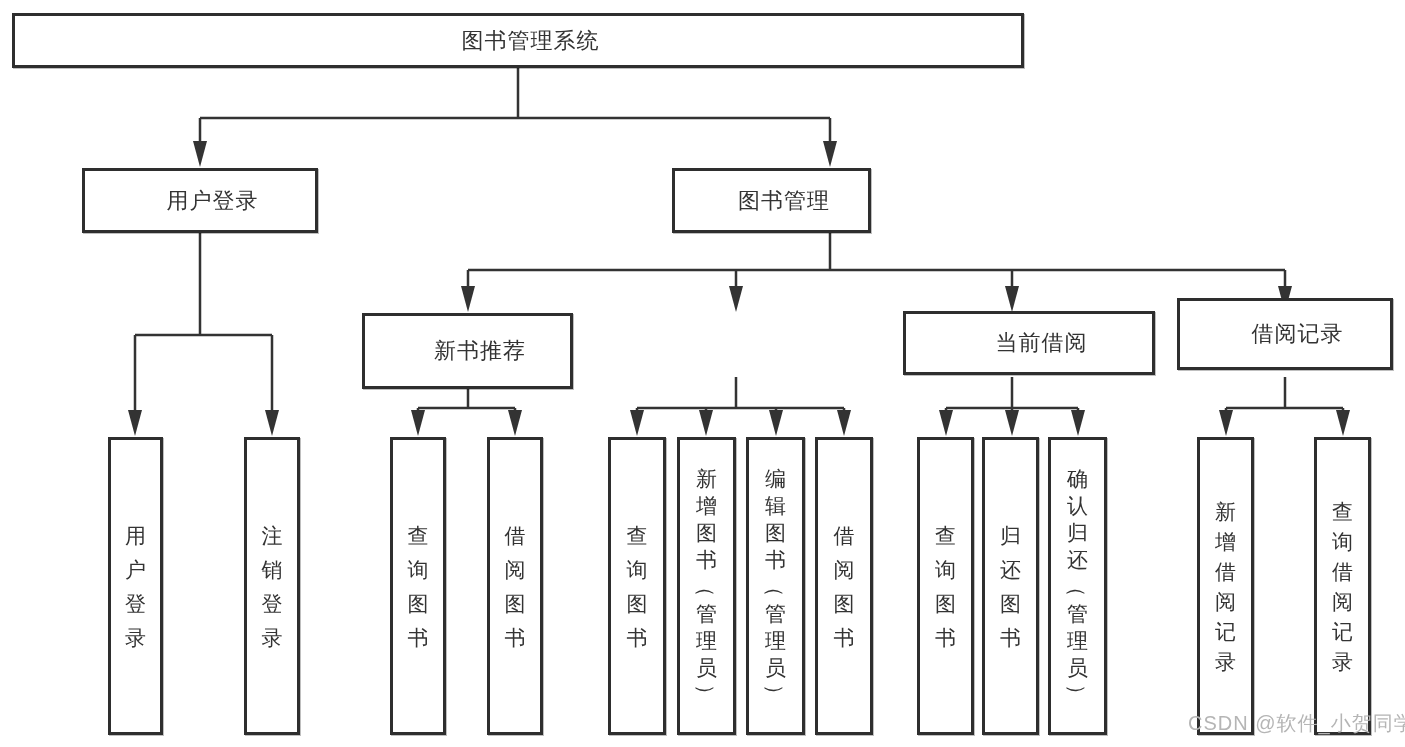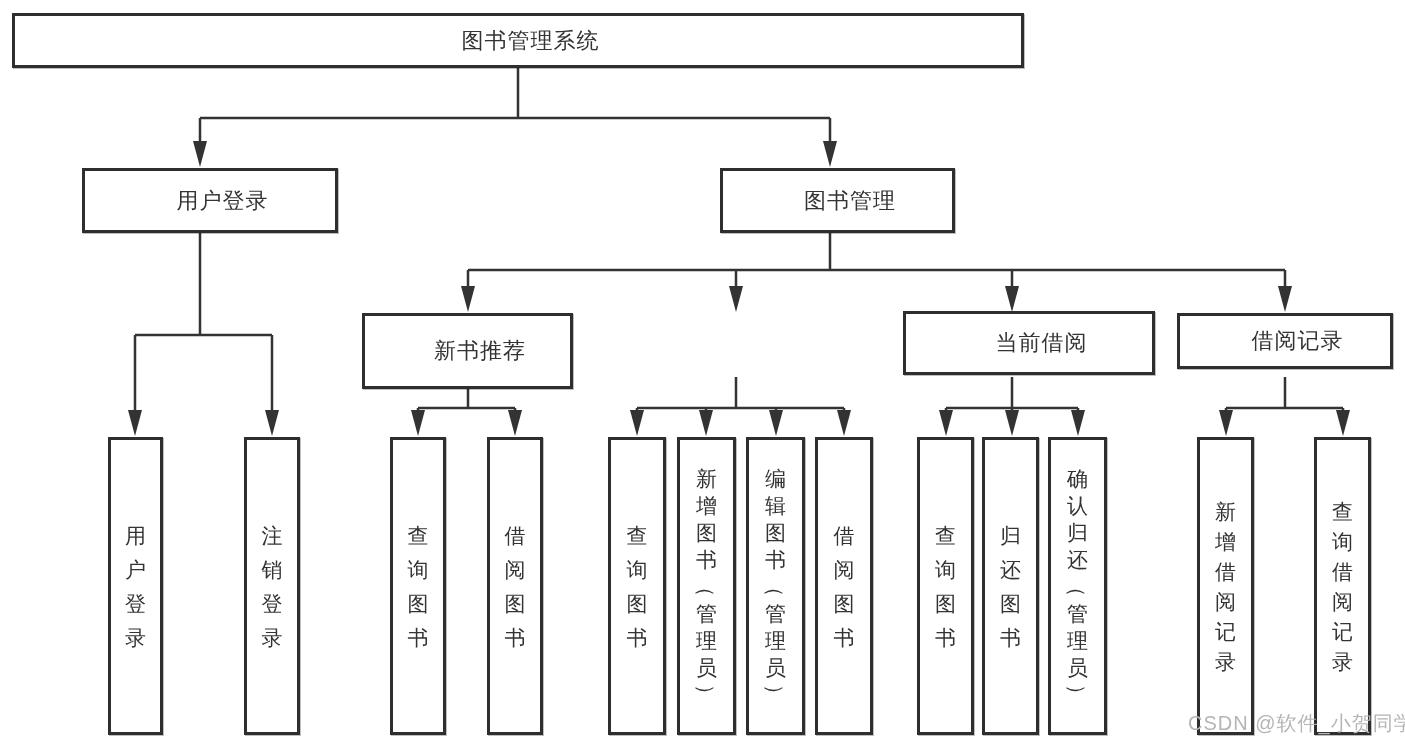--- a/index.html
+++ b/index.html
@@ -77,26 +77,26 @@
       <polygon points="939,410 953,410 946,436"></polygon>
       <polygon points="1005,410 1019,410 1012,436"></polygon>
       <polygon points="1071,410 1085,410 1078,436"></polygon>
       <polygon points="1219,410 1233,410 1226,436"></polygon>
       <polygon points="1336,410 1350,410 1343,436"></polygon>
     </g>
   </svg>
 
   <div class="box h" style="left:12px;top:13px;width:1012px;height:55px">图书管理系统</div>
 
-  <div class="box h" style="left:82px;top:168px;width:256px;height:65px">用户登录</div>
-  <div class="box h" style="left:720px;top:168px;width:235px;height:65px">图书管理</div>
+  <div class="box h" style="left:82px;top:168px;width:236px;height:65px">用户登录</div>
+  <div class="box h" style="left:672px;top:168px;width:199px;height:65px">图书管理</div>
 
   <div class="box h" style="left:362px;top:313px;width:211px;height:76px">新书推荐</div>
   <div class="box h" style="left:903px;top:311px;width:252px;height:64px">当前借阅</div>
-  <div class="box h" style="left:1177px;top:313px;width:216px;height:56px">借阅记录</div>
+  <div class="box h" style="left:1177px;top:298px;width:216px;height:72px">借阅记录</div>
 
   <div class="box v v-lg" style="left:108px;top:437px;width:55px;height:298px">
       <span class="vchar">用</span>
       <span class="vchar">户</span>
       <span class="vchar">登</span>
       <span class="vchar">录</span>
     </div>
   <div class="box v v-lg" style="left:244px;top:437px;width:56px;height:298px">
       <span class="vchar">注</span>
       <span class="vchar">销</span>

